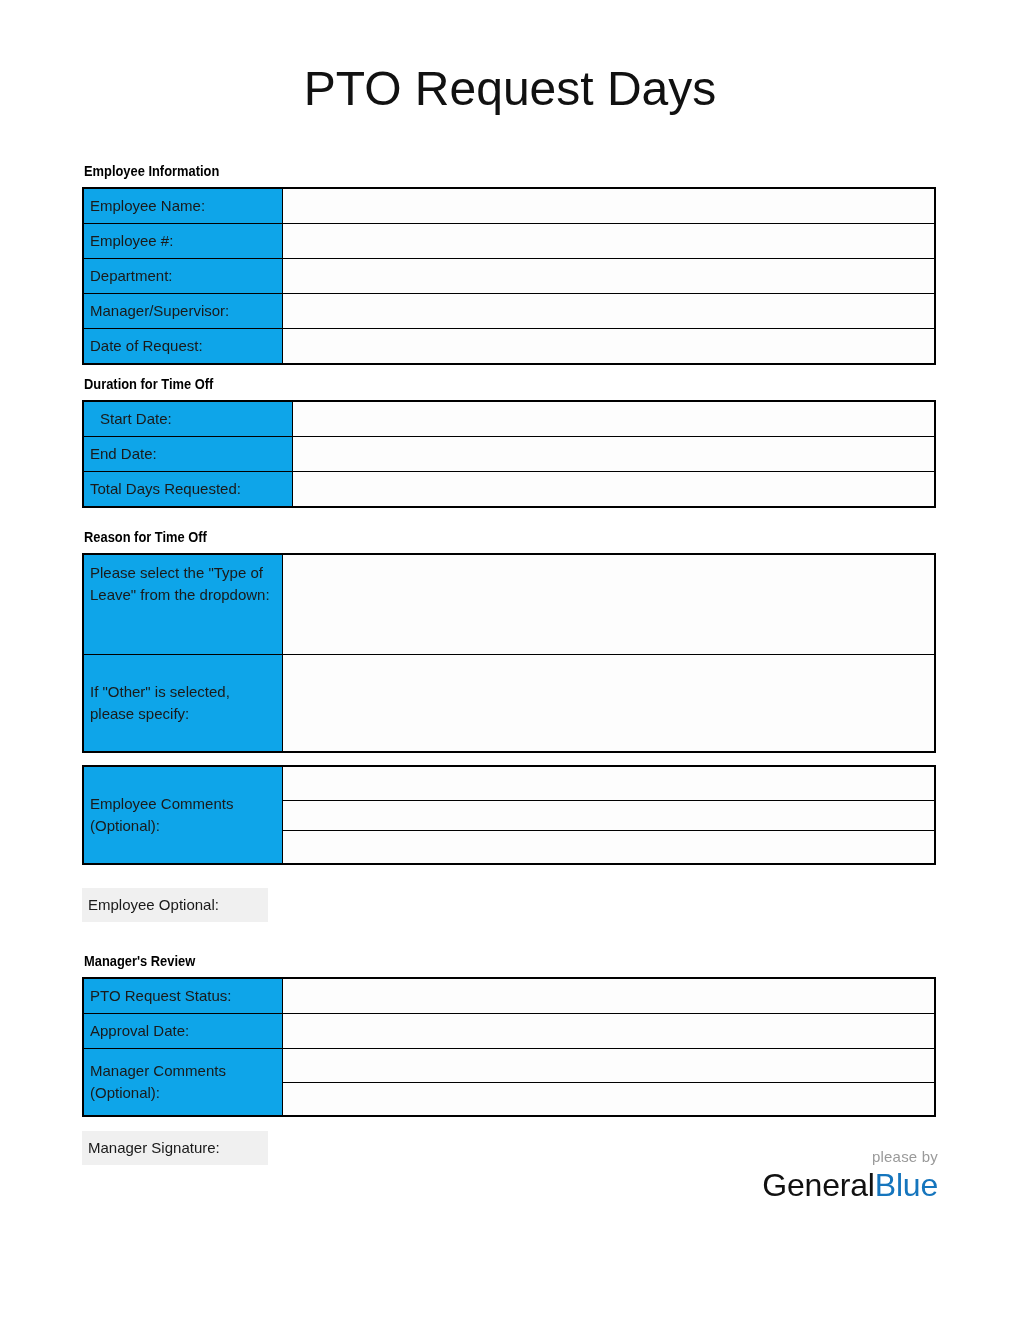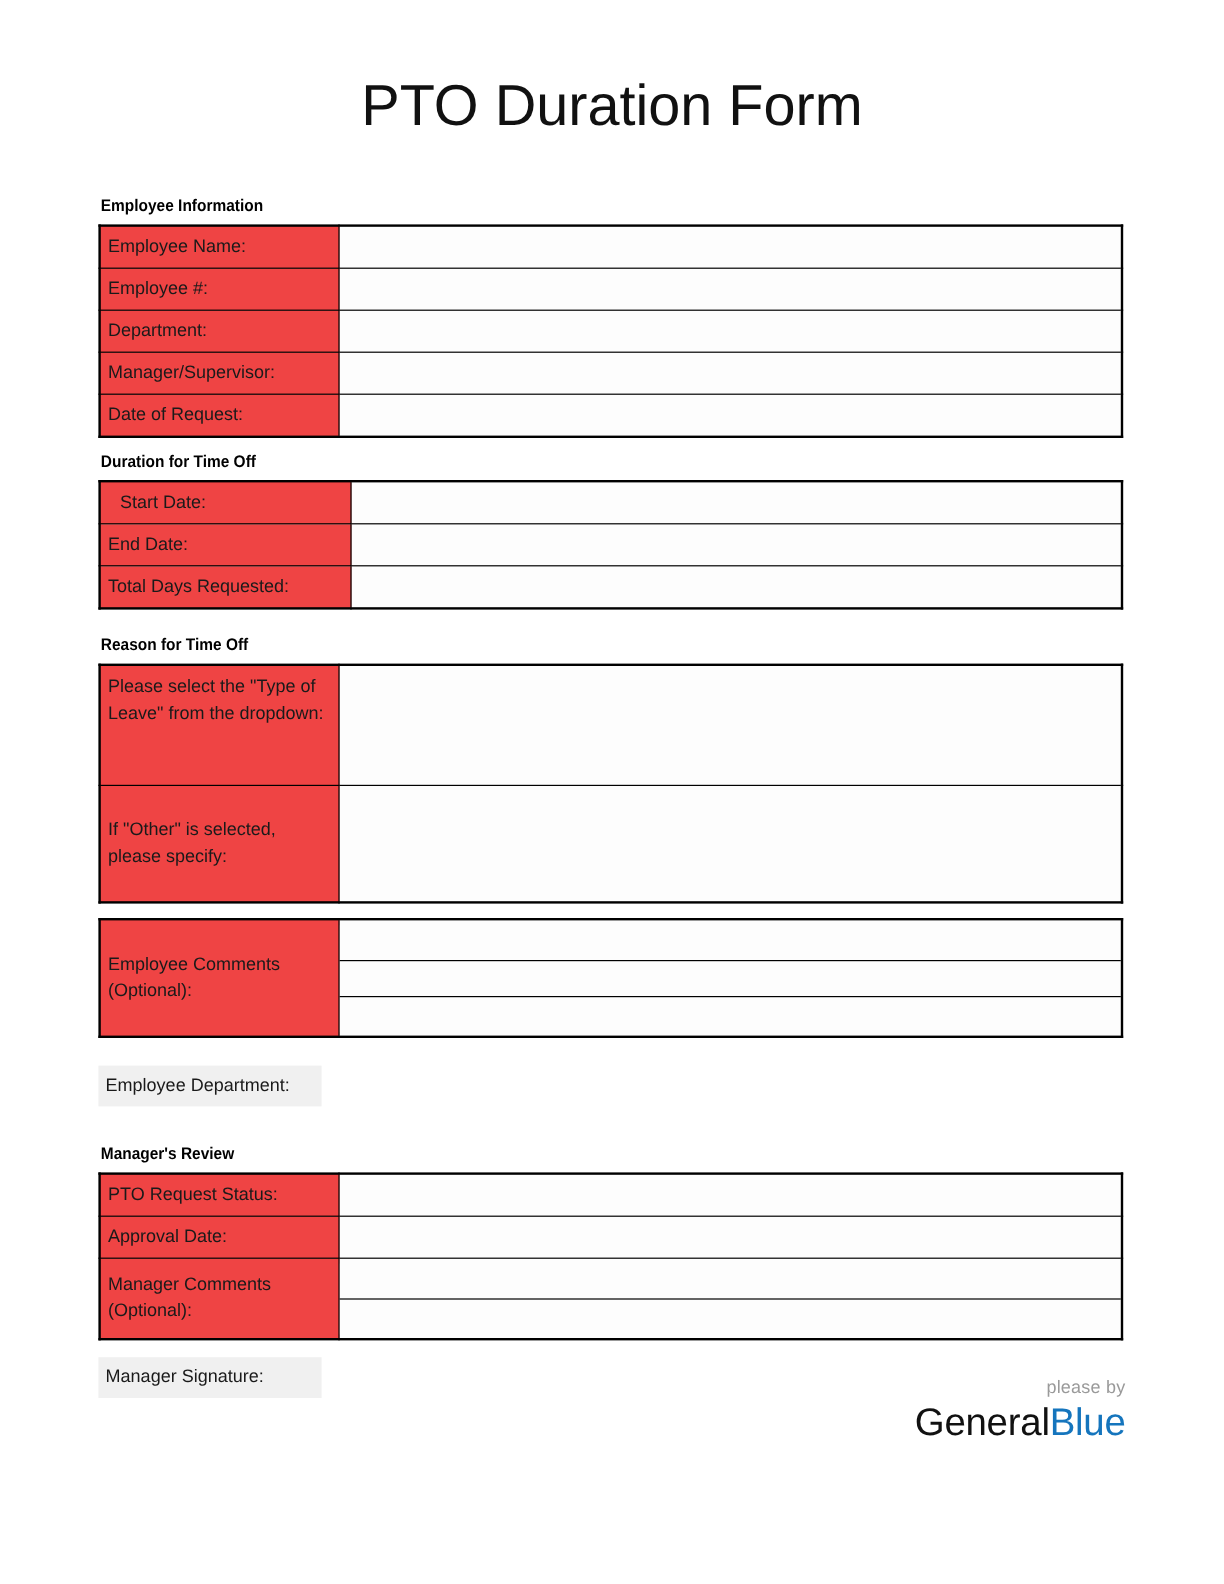--- a/index.html
+++ b/index.html
@@ -61,21 +61,21 @@
     table-layout: fixed;
     border: 2px solid #000000;
   }
   .form-table td {
     border: 1.5px solid #000000;
     padding: 0;
     vertical-align: middle;
   }
   .form-table td.lbl {
     width: 186px;
-    background: #ef4444;
+    background: #0ea5e9;
     font-size: 15px;
     line-height: 22px;
     padding: 4px 6px 4px 6px;
     color: #1a1a1a;
     vertical-align: middle;
   }
   .form-table td.lbl.top {
     vertical-align: top;
     padding-top: 7px;
   }
@@ -131,21 +131,21 @@
     white-space: nowrap;
   }
   .brand .brand-general { color: #111111; }
   .brand .brand-blue { color: #1575bd; }
 </style>
 </head>
 <body>
 
 <div class="page">
 
-  <div class="form-title">PTO Duration Form</div>
+  <div class="form-title">PTO Request Days</div>
 
   <div class="section-heading" style="top:163px;">Employee Information</div>
 
   <table class="form-table" style="top:187px;">
     <tbody>
       <tr>
         <td class="lbl" style="height:26px;">Employee Name:</td>
         <td class="val"></td>
       </tr>
       <tr>
@@ -217,21 +217,21 @@
               <tr>
                 <td style="height:29px;"></td>
               </tr>
             </tbody>
           </table>
         </td>
       </tr>
     </tbody>
   </table>
 
-  <div class="sig-row" style="top:888px;">Employee Department:</div>
+  <div class="sig-row" style="top:888px;">Employee Optional:</div>
 
   <div class="section-heading" style="top:953px;">Manager's Review</div>
 
   <table class="form-table" style="top:977px;">
     <tbody>
       <tr>
         <td class="lbl" style="height:26px;">PTO Request Status:</td>
         <td class="val"></td>
       </tr>
       <tr>

